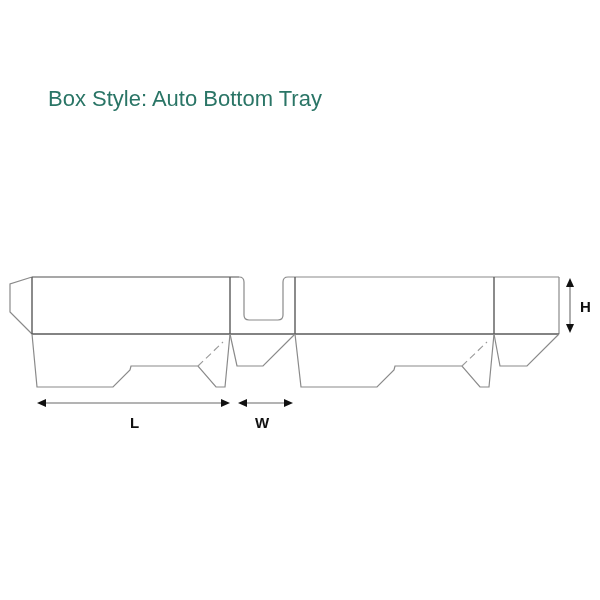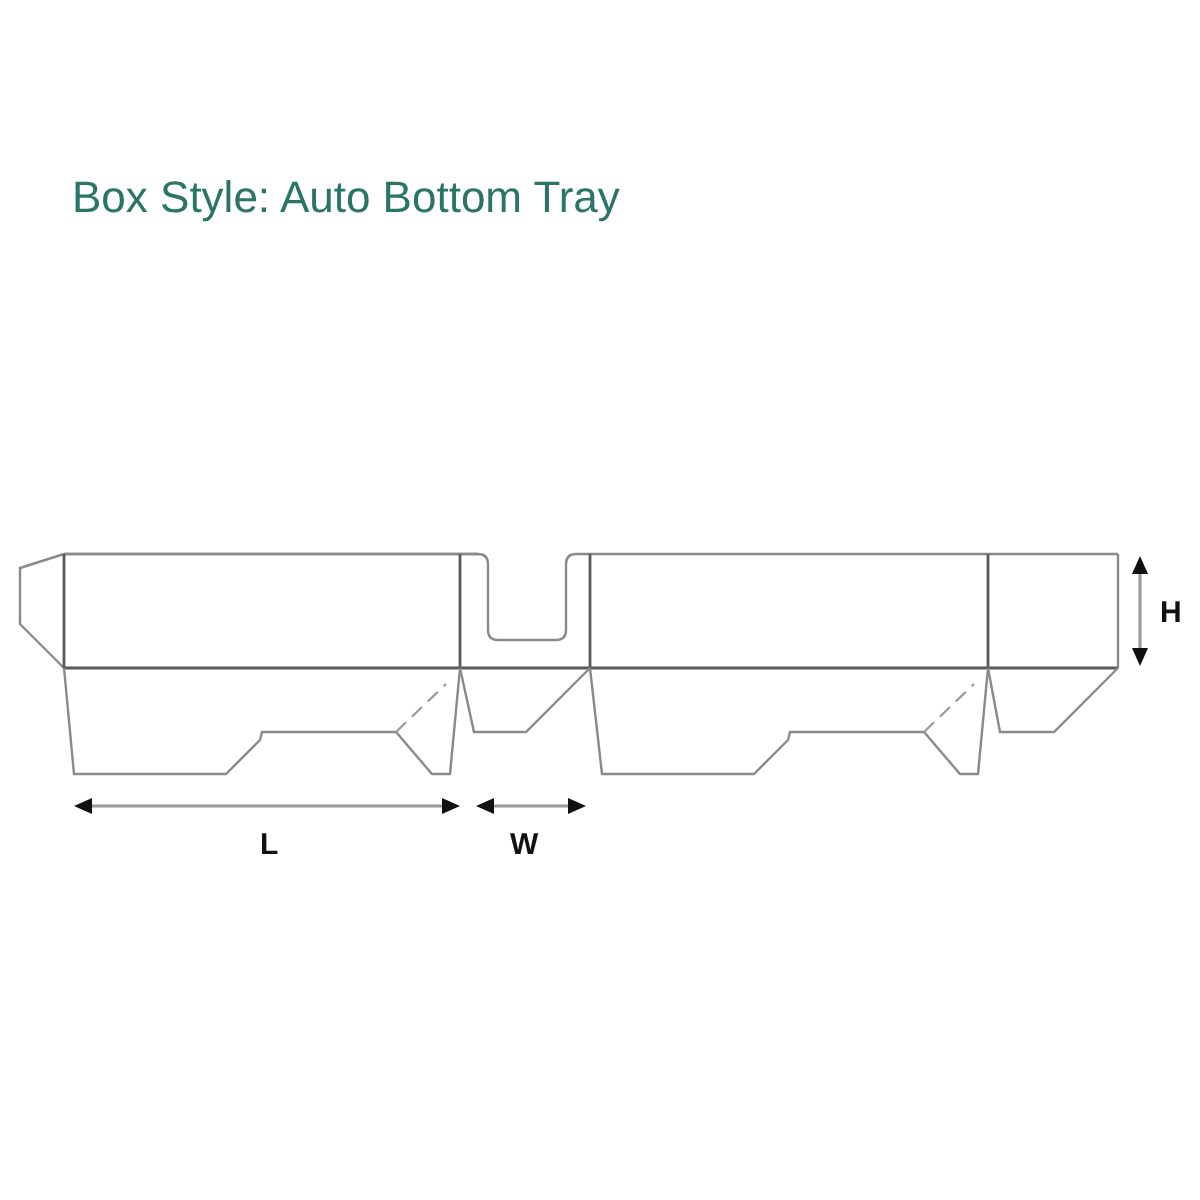--- a/index.html
+++ b/index.html
@@ -9,21 +9,21 @@
     }
     body {
       width: 600px;
       height: 600px;
       position: relative;
       overflow: hidden;
       font-family: "Liberation Sans", sans-serif;
     }
     .title {
       position: absolute;
-      left: 36px;
+      left: 48px;
       top: 86px;
       font-size: 22px;
       color: #2a7566;
       font-family: "Liberation Sans", sans-serif;
       white-space: nowrap;
     }
     svg.dieline {
       position: absolute;
       left: 0;
       top: 0;

